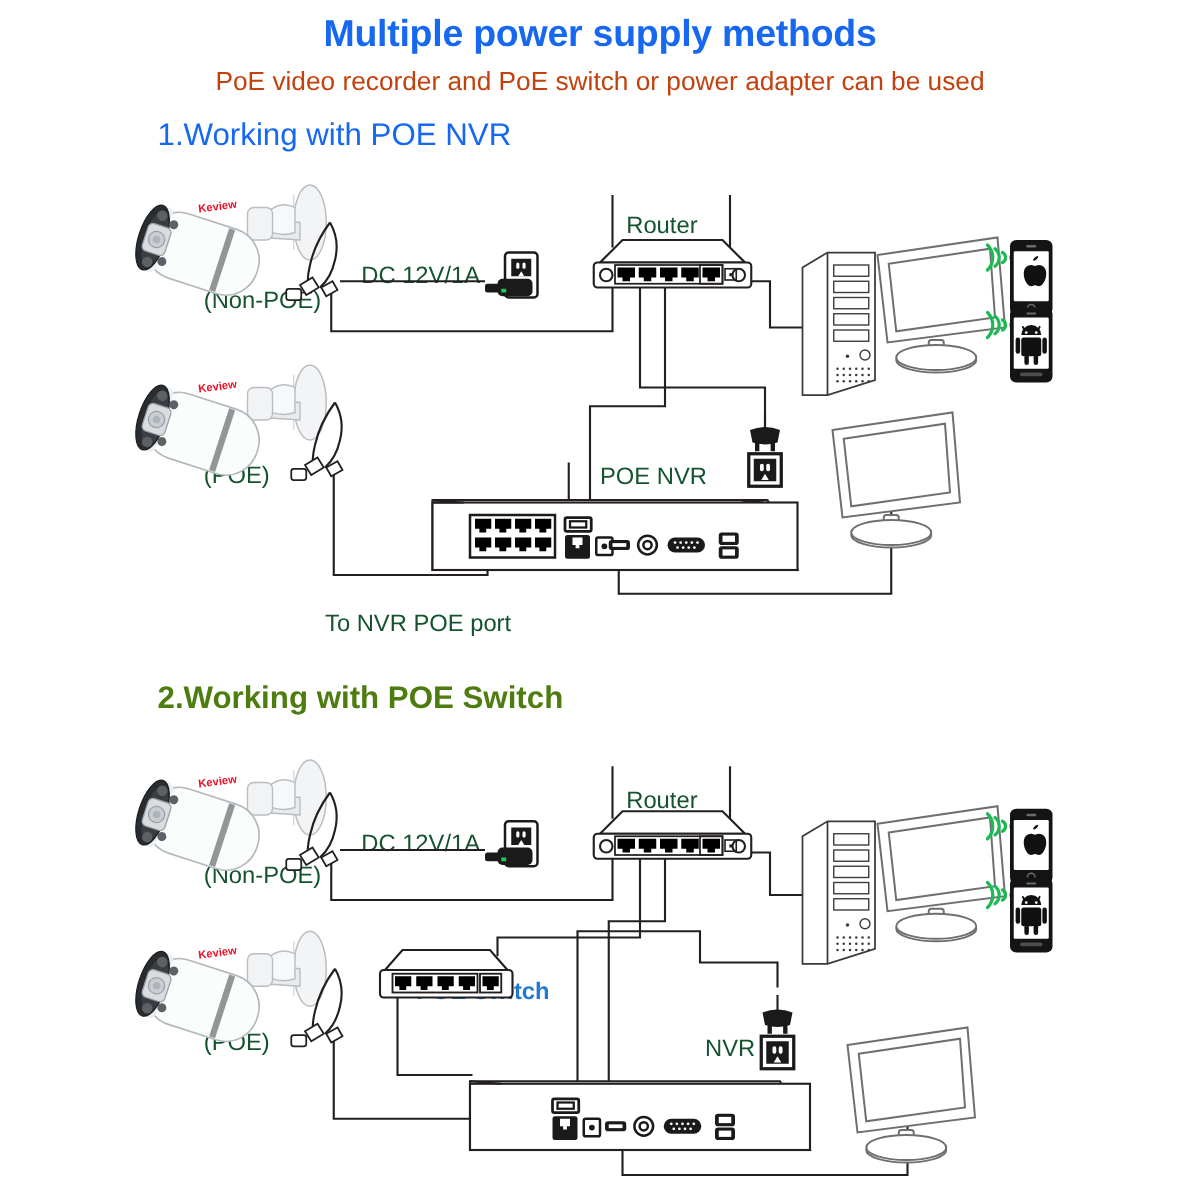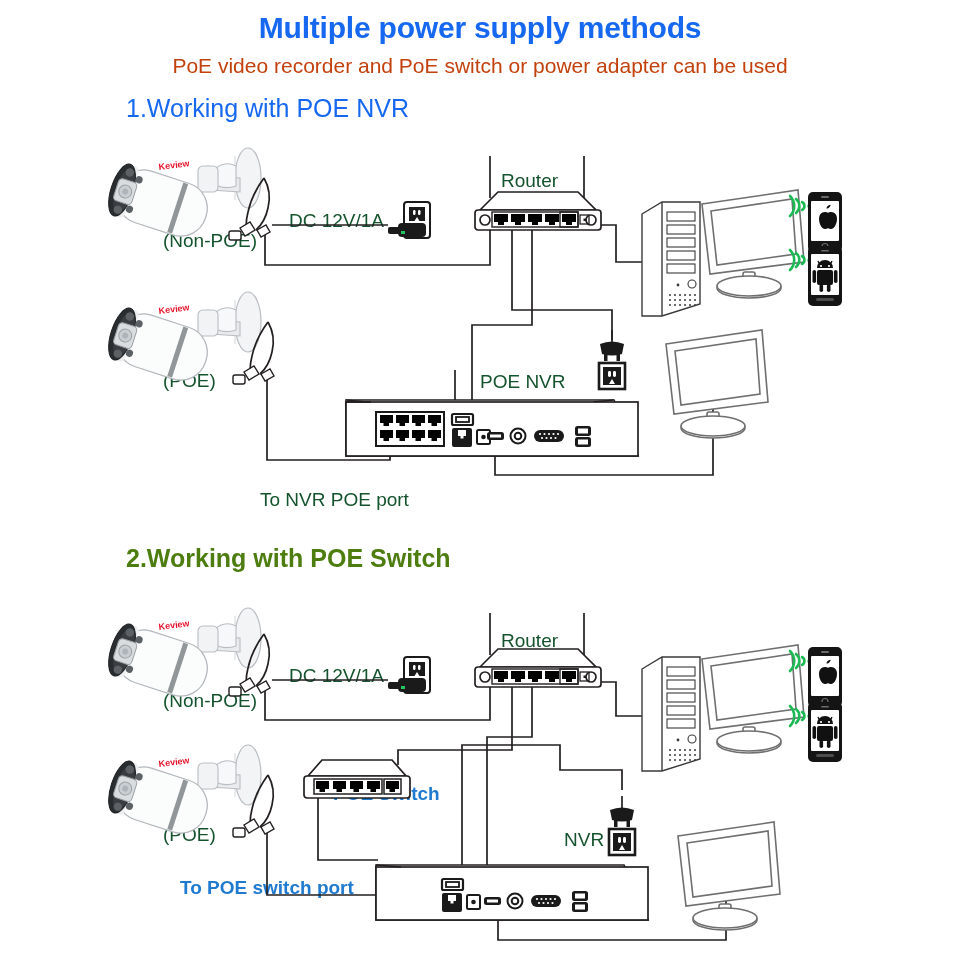--- a/index.html
+++ b/index.html
@@ -40,21 +40,20 @@
   <div class="t lbl" style="left:501px;top:170px;">Router</div>
   <div class="t lbl" style="left:480px;top:371px;">POE NVR</div>
   <div class="t lbl" style="left:260px;top:489px;">To NVR POE port</div>
 
   <div class="t lbl" style="left:163px;top:690px;">(Non-POE)</div>
   <div class="t lbl" style="left:163px;top:824px;">(POE)</div>
   <div class="t lbl" style="left:289px;top:665px;">DC 12V/1A</div>
   <div class="t lbl" style="left:501px;top:630px;">Router</div>
   <div class="t lbl-b" style="left:333px;top:783px;">POE Switch</div>
   <div class="t lbl" style="left:516px;top:829px;margin-left:48px;">NVR</div>
-  <div class="t lbl-b" style="left:180px;top:877px;">To POE switch port</div>
 
   <svg width="960" height="960" viewBox="0 0 960 960">
     <defs>
 
       <g id="bulletcam">
 
         <ellipse cx="146" cy="30" rx="13" ry="30" fill="#f3f4f5" stroke="#b9bdc2" stroke-width="1.2"></ellipse>
         <path d="M133 8 L133 52" stroke="#d2d5d9" stroke-width="1"></path>
 
         <path d="M108 28 L138 30 L138 44 L108 42 Z" fill="#e9ebed" stroke="#b9bdc2" stroke-width="1.1"></path>

